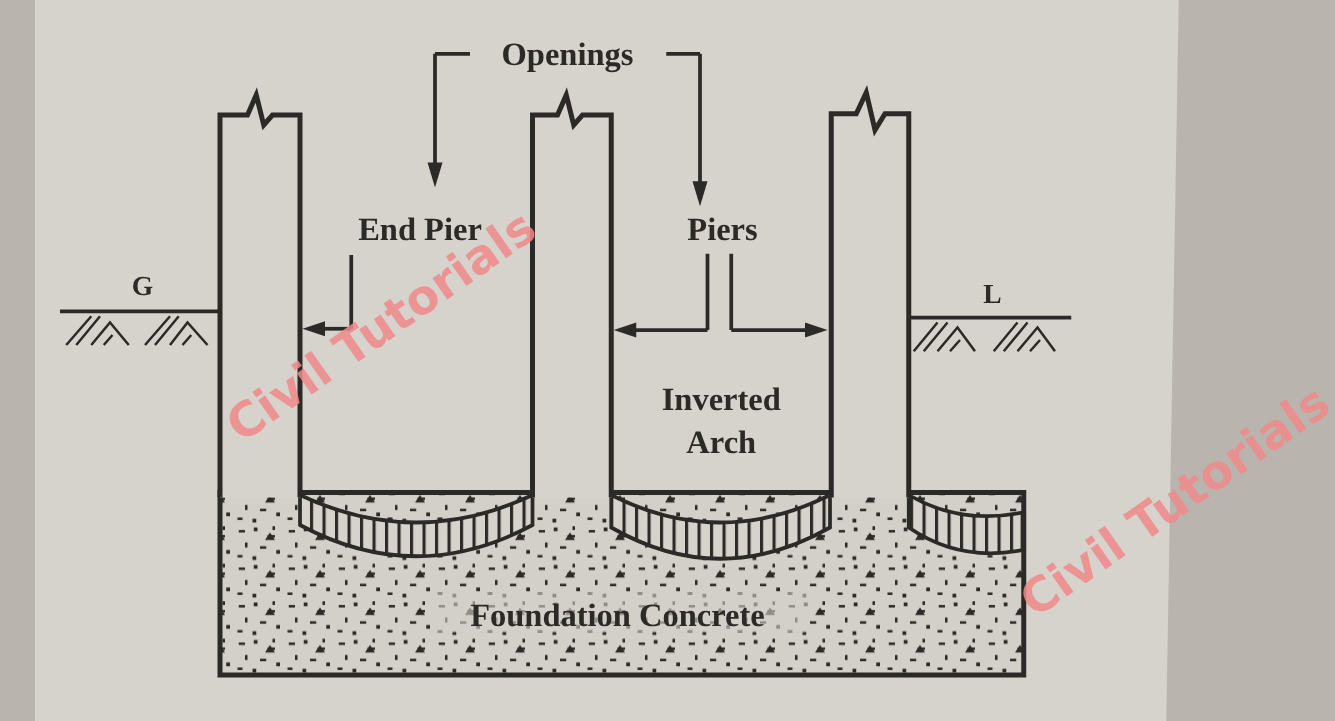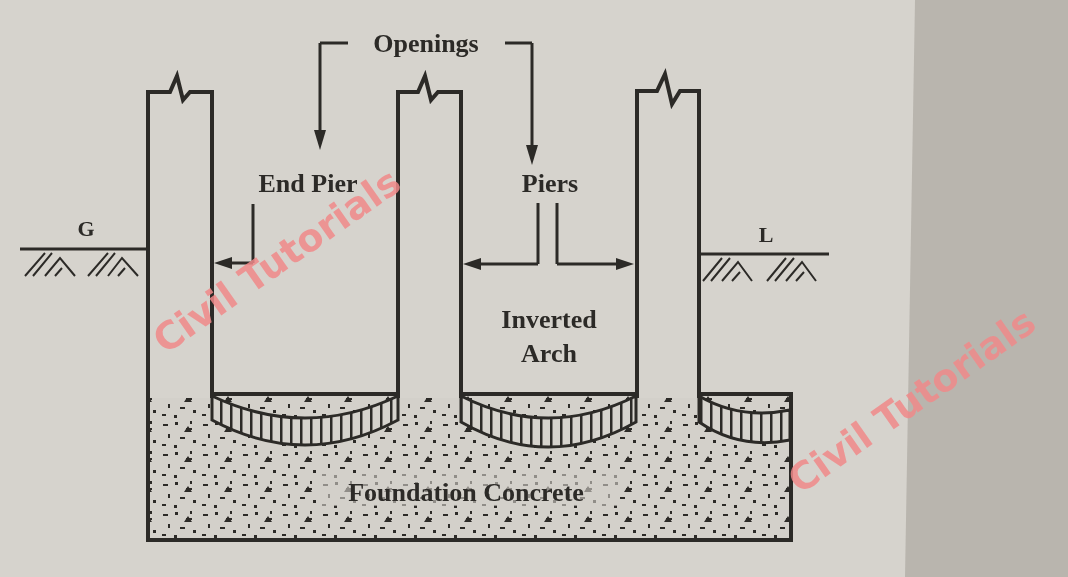--- a/index.html
+++ b/index.html
@@ -1,17 +1,17 @@
 <!DOCTYPE html>
 <html><head>
 <meta charset="utf-8">
 <style>
   html, body { margin:0; padding:0; }
   body { width:1068px; height:577px; overflow:hidden; background:#b9b5ae; }
-  #stage { position:relative; width:892px; height:577px; }
+  #stage { position:relative; width:892px; height:577px;margin-left:28px; }
   svg { position:absolute; left:0; top:0; }
   .lbl { font-family:"Liberation Serif", serif; font-weight:bold; fill:#2c2a27; }
   .wm { font-family:"DejaVu Sans", sans-serif; font-weight:bold; fill:#f08a8a; opacity:0.85; }
 </style>
 </head>
 <body>
 
 <div id="stage">
 <svg width="1068" height="577" viewBox="0 0 1068 577">
   <defs>

